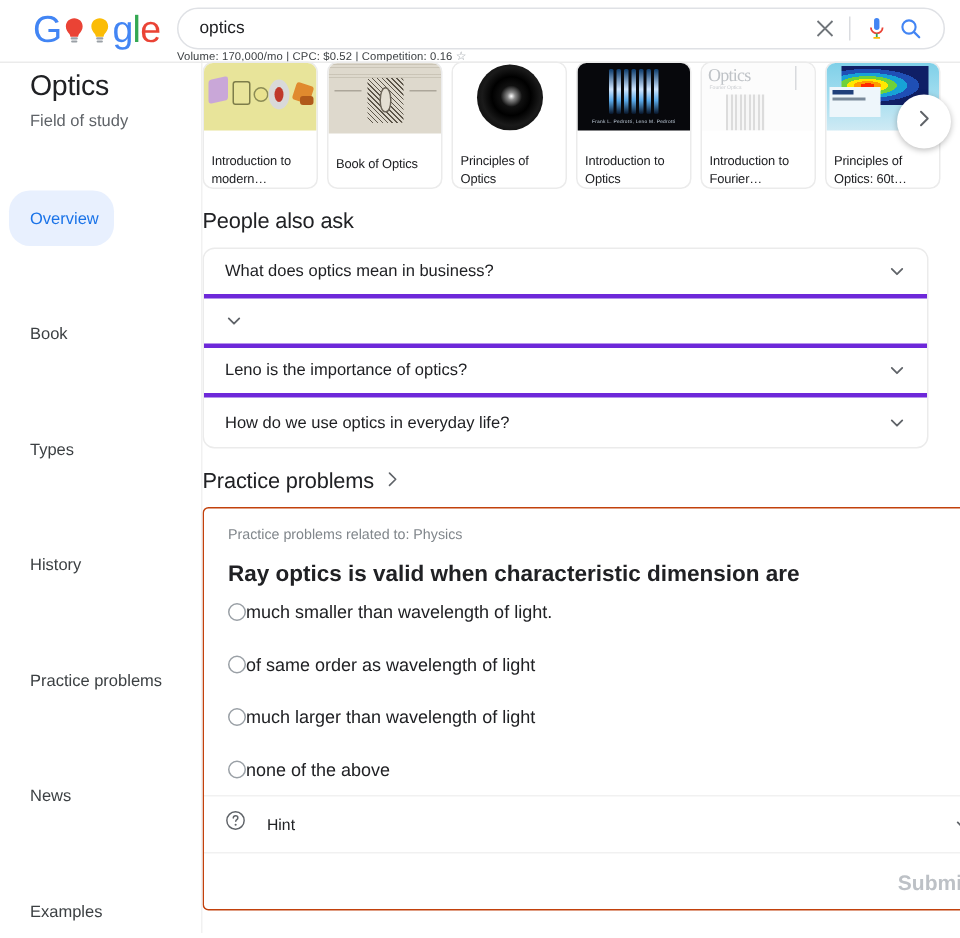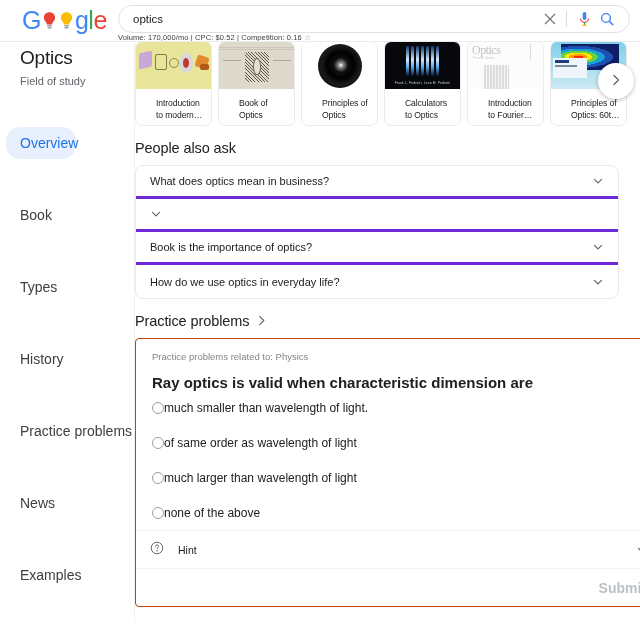--- a/index.html
+++ b/index.html
@@ -97,25 +97,25 @@
     color: #202124;
     letter-spacing: -0.2px;
   }
   #entity-subtitle {
     font-size: 11px;
     color: #5f6368;
     padding: 6px 0 0 20px;
   }
   #sidebar-nav { margin-top: 22px; }
   .side-item {
-    height: 32px;
+    height: 37px;
     display: flex;
     align-items: center;
     padding-left: 20px;
-    font-size: 14px;
+    font-size: 11px;
     color: #3c4043;
     cursor: pointer;
     margin-bottom: 2px;
     margin-top: 40px;
   }
   .side-item.active {
     background: #e8f0fe;
     color: #1a73e8;
     border-top-right-radius: 14px;
     border-bottom-right-radius: 14px;
@@ -166,23 +166,22 @@
   .book-thumb {
     height: 47px;
     width: 100%;
     position: relative;
     overflow: hidden;
   }
   .book-label {
     font-size: 8.6px;
     line-height: 12px;
     color: #202124;
-    padding: 8px 5px 0 5px;
+    padding: 14px 5px 0 5px;
     letter-spacing: -0.1px;
-    margin-left: 15px;
   }
   #carousel-next {
     position: absolute;
     right: 6px; top: 25px;
     width: 36px; height: 36px;
     border-radius: 50%;
     background: #fff;
     box-shadow: 0 1px 4px rgba(0,0,0,0.28);
     display: flex;
     align-items: center;
@@ -448,21 +447,21 @@
               <i></i>
               <i></i>
               <i></i>
               <i></i>
               <i></i>
               <i></i>
               <i></i>
             </span>
           <span class="credit">Frank L. Pedrotti, Leno M. Pedrotti</span>
         </div>
-        <div class="book-label">Calculators to Optics</div>
+        <div class="book-label">Introduction to Optics</div>
       </div>
 
       <div class="book-card">
         <div class="book-thumb cover-e">
           <span class="ttl">Optics</span>
           <span class="sub">Fourier Optics</span>
           <span class="vline"></span>
           <span class="grate"></span>
         </div>
         <div class="book-label">Introduction to Fourier…</div>
@@ -502,21 +501,21 @@
         </span>
       </div>
       <div class="paa-row">
         <span class="chev">
           <svg width="12" height="12" viewBox="0 0 12 12">
               <path d="M2.5 4.3 L6 7.8 L9.5 4.3" stroke="#5f6368" stroke-width="1.2" fill="none" stroke-linecap="round" stroke-linejoin="round"></path>
             </svg>
         </span>
       </div>
       <div class="paa-row">
-        <span>Book is the importance of optics?</span>
+        <span>Leno is the importance of optics?</span>
         <span class="chev">
           <svg width="12" height="12" viewBox="0 0 12 12">
               <path d="M2.5 4.3 L6 7.8 L9.5 4.3" stroke="#5f6368" stroke-width="1.2" fill="none" stroke-linecap="round" stroke-linejoin="round"></path>
             </svg>
         </span>
       </div>
       <div class="paa-row">
         <span>How do we use optics in everyday life?</span>
         <span class="chev">
           <svg width="12" height="12" viewBox="0 0 12 12">

